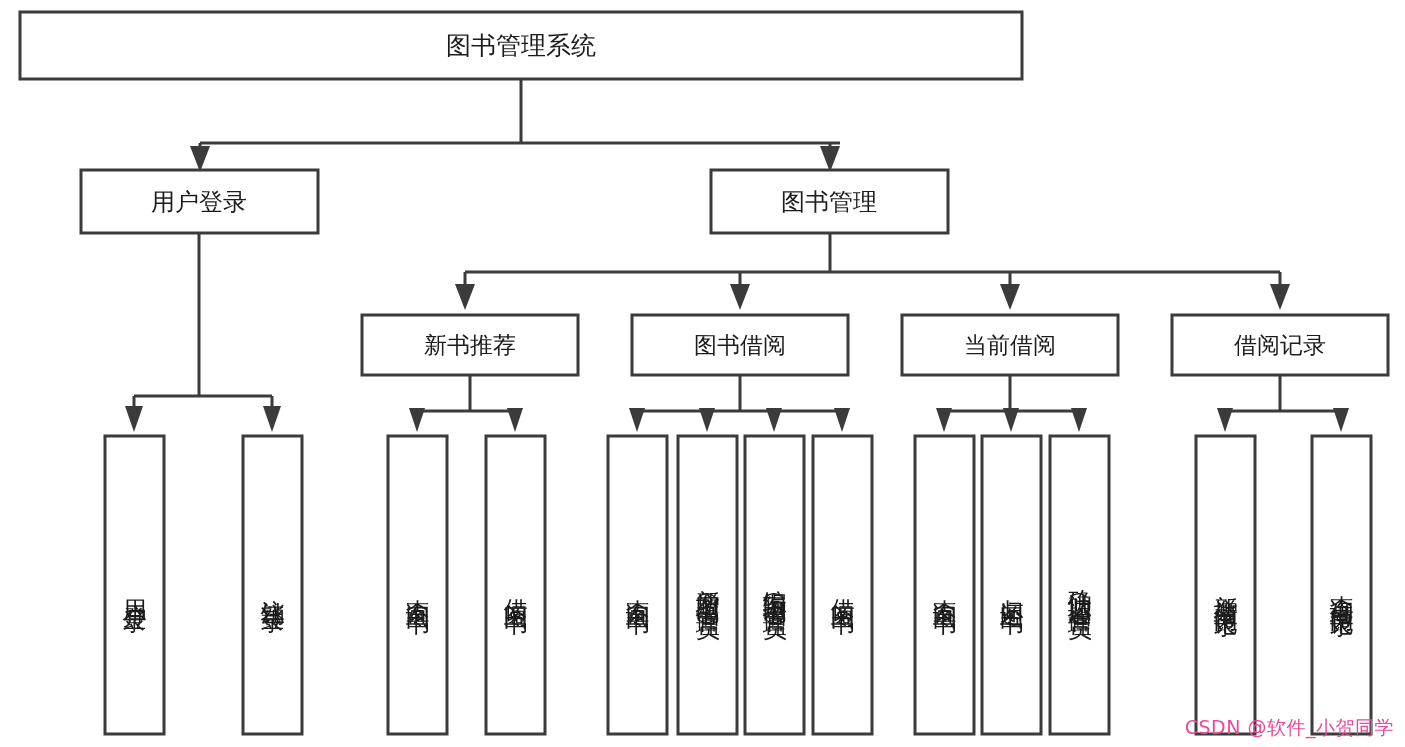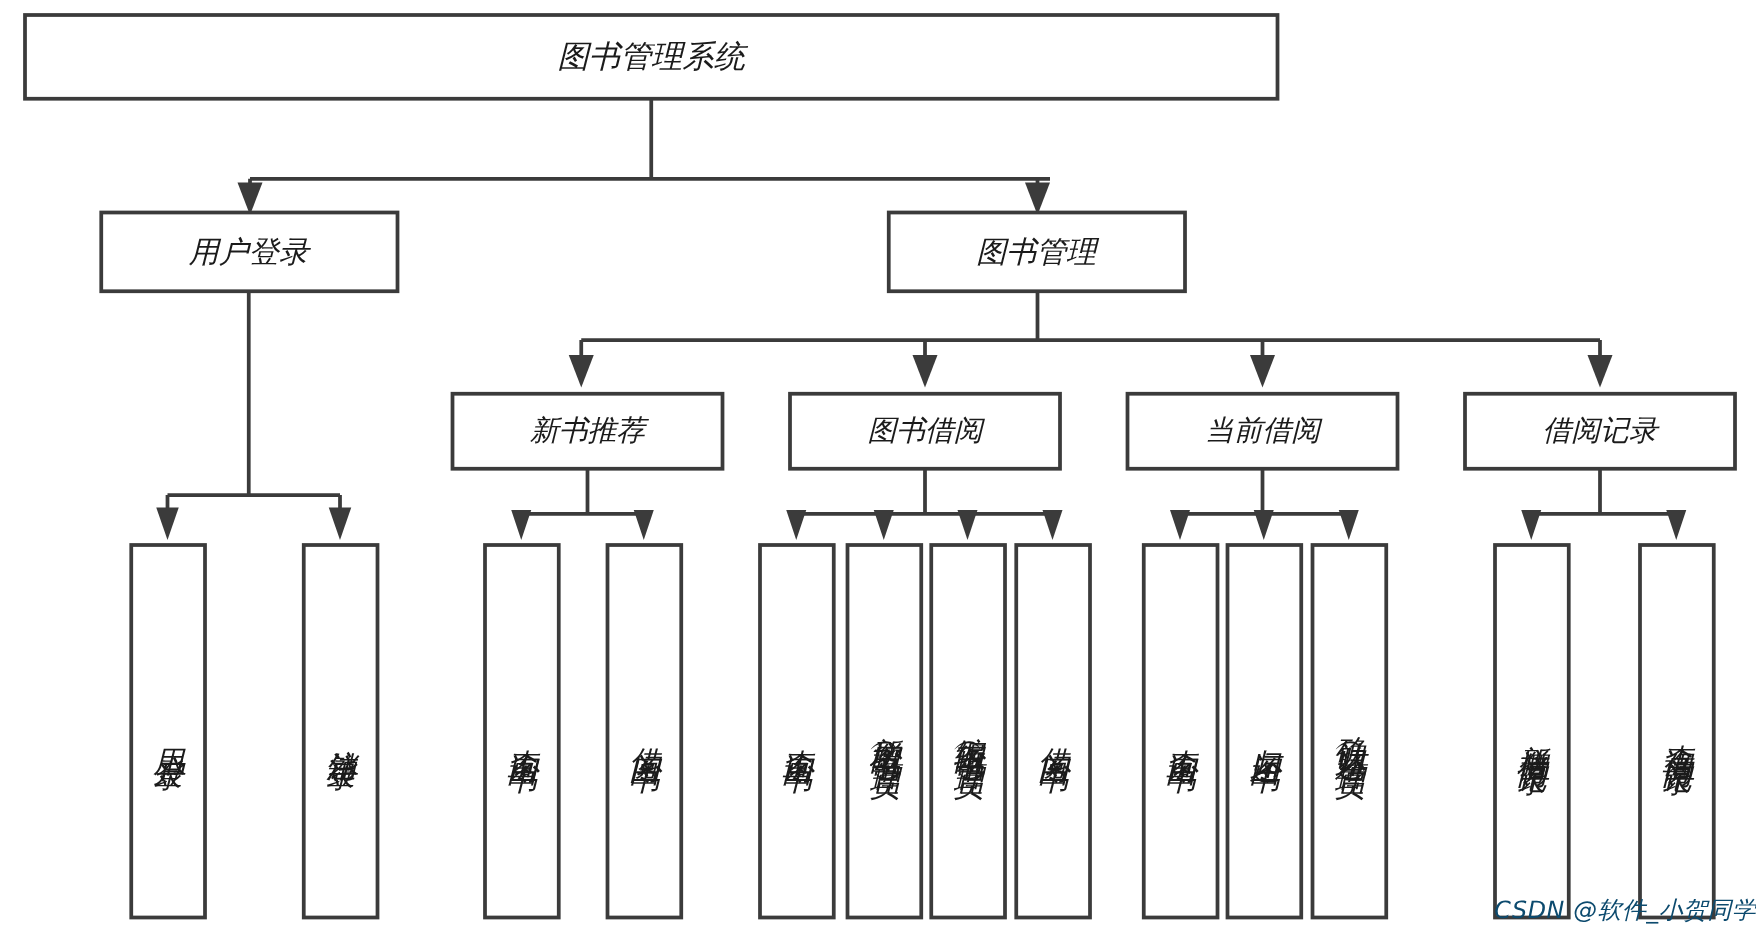--- a/index.html
+++ b/index.html
@@ -12,21 +12,20 @@
     height: 747px;
     font-family: "DejaVu Sans", "Liberation Sans", sans-serif;
     overflow: hidden;
     position: relative;
   }
   #diagram-root {
     position: absolute;
     left: 0; top: 0;
     width: 1405px;
     height: 747px;
-    font-style: italic;
   }
   svg#flow {
     display: block;
     width: 1405px;
     height: 747px;
   }
   .node-rect {
     fill: #ffffff;
     stroke: #3b3b3b;
     stroke-width: 3;
@@ -64,25 +63,25 @@
     stroke: #3b3b3b;
     stroke-width: 3;
     fill: none;
     stroke-linecap: butt;
   }
   .arrow-head {
     fill: #3b3b3b;
   }
   .watermark {
     position: absolute;
-    right: 0;
+    right: 11px;
     bottom: 6px;
     font-family: "DejaVu Sans", "Liberation Sans", sans-serif;
     font-size: 19px;
-    color: #0c4a6e;
+    color: #ec4899;
     letter-spacing: 0.5px;
     user-select: none;
     pointer-events: none;
     white-space: nowrap;
   }
 </style>
 </head>
 <body>
 
 <div id="diagram-root">

